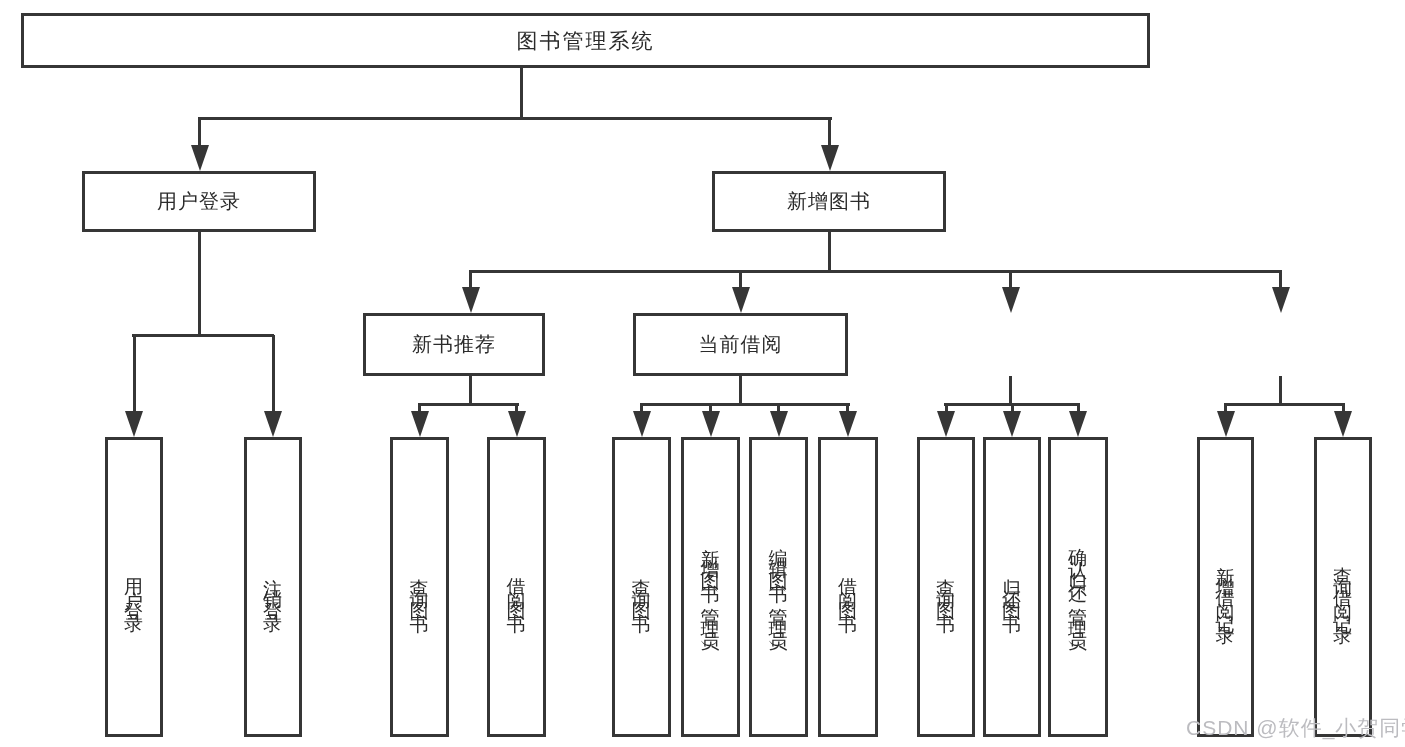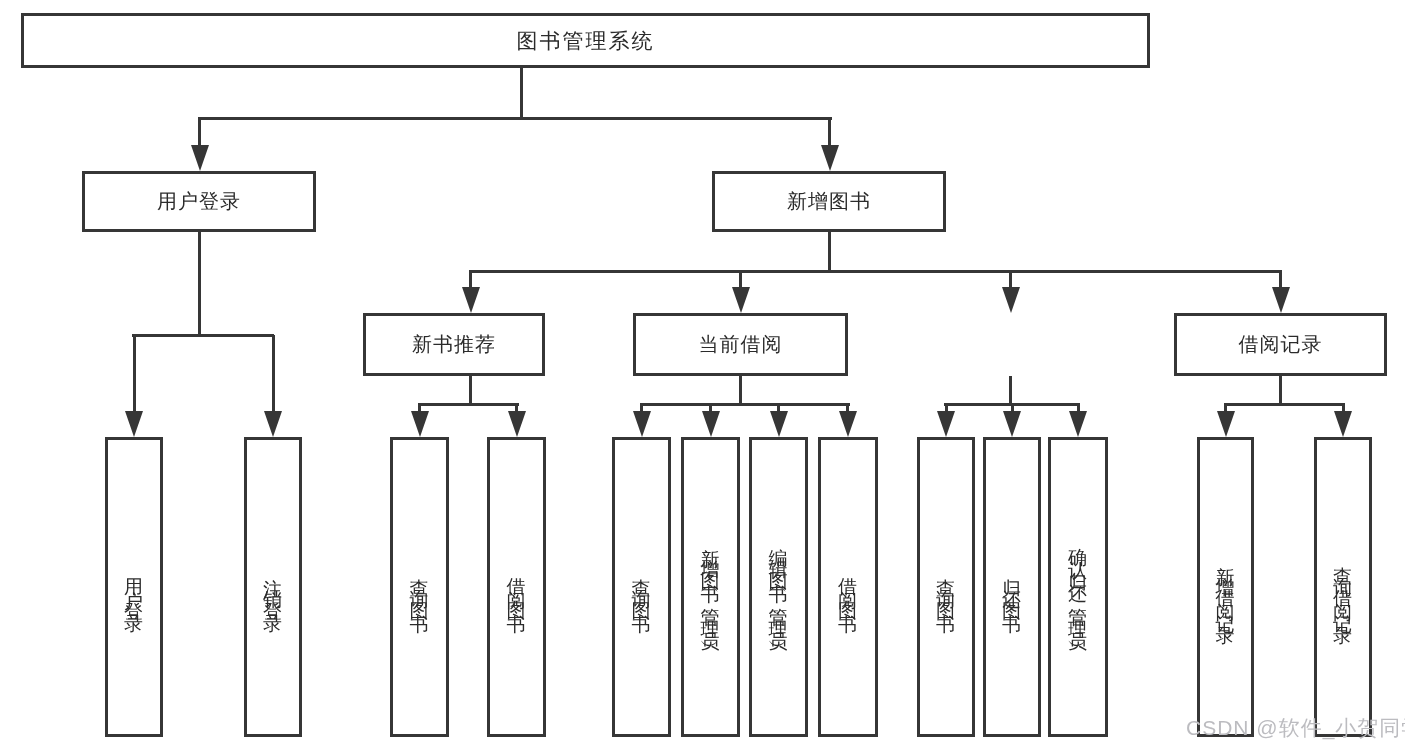--- a/index.html
+++ b/index.html
@@ -44,23 +44,20 @@
   </div>
   <div class="node" style="left:712px;top:171px;width:234px;height:61px">
     <span class="lbl">新增图书</span>
   </div>
 
   <div class="node" style="left:363px;top:313px;width:182px;height:63px">
     <span class="lbl">新书推荐</span>
   </div>
   <div class="node" style="left:633px;top:313px;width:215px;height:63px">
     <span class="lbl">当前借阅</span>
-  </div>
-  <div class="node" style="left:1174px;top:313px;width:213px;height:63px">
-    <span class="lbl">借阅记录</span>
   </div>
 
   <div class="node leaf" style="left:105px;top:437px;width:58px;height:300px">
     <span class="lbl">用户登录</span>
   </div>
   <div class="node leaf" style="left:244px;top:437px;width:58px;height:300px">
     <span class="lbl">注销登录</span>
   </div>
 
   <div class="node leaf" style="left:390px;top:437px;width:59px;height:300px">

